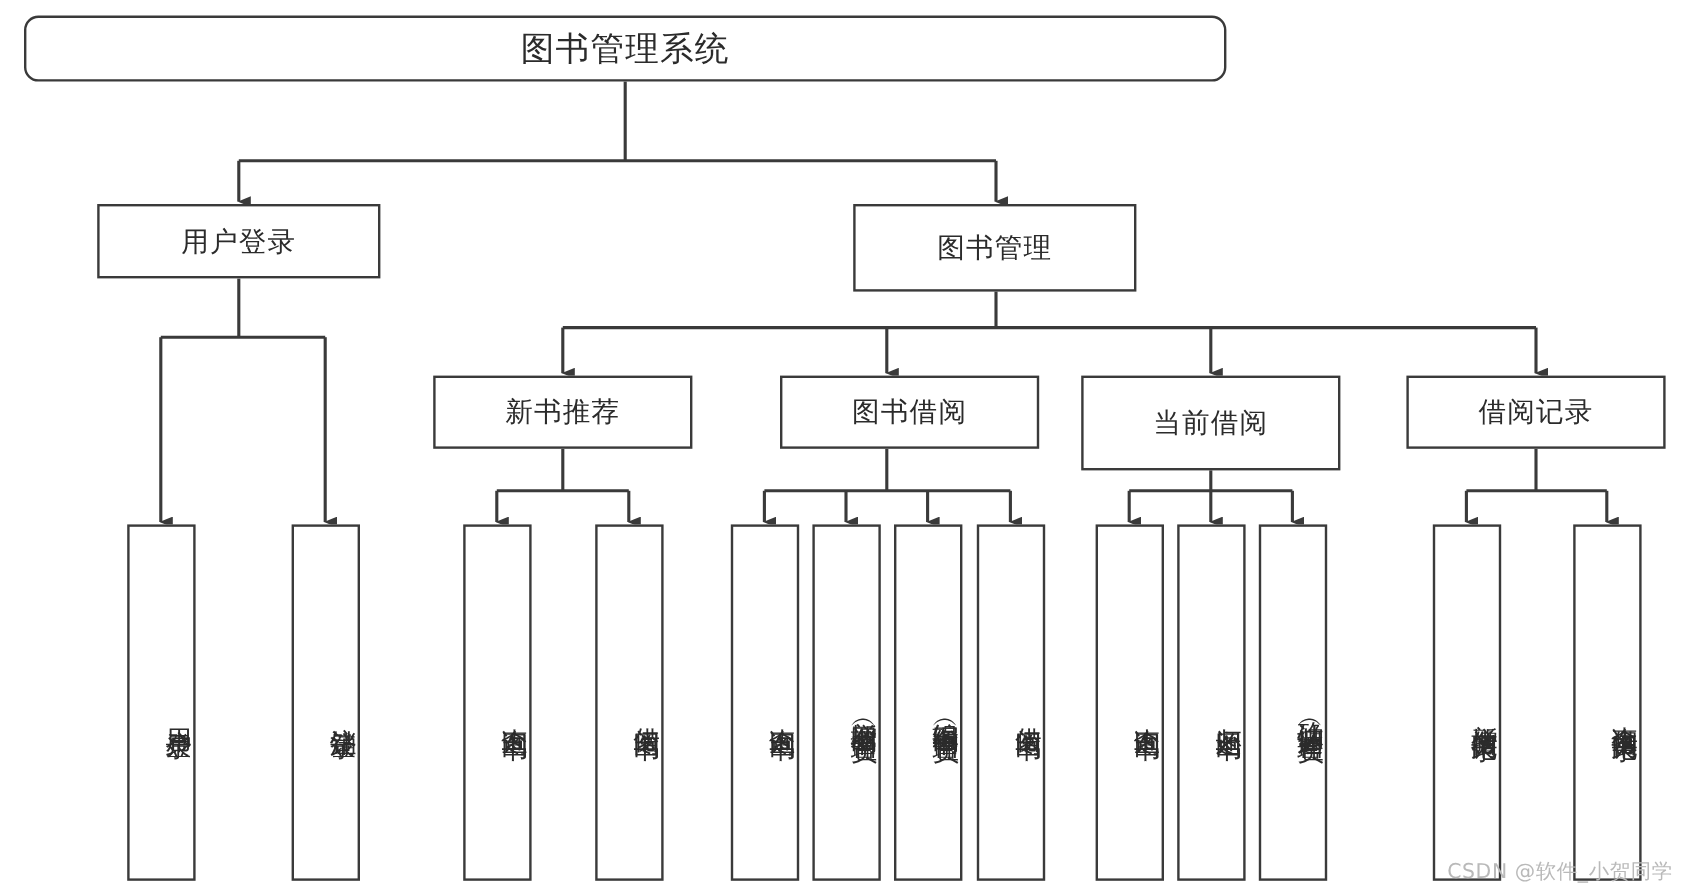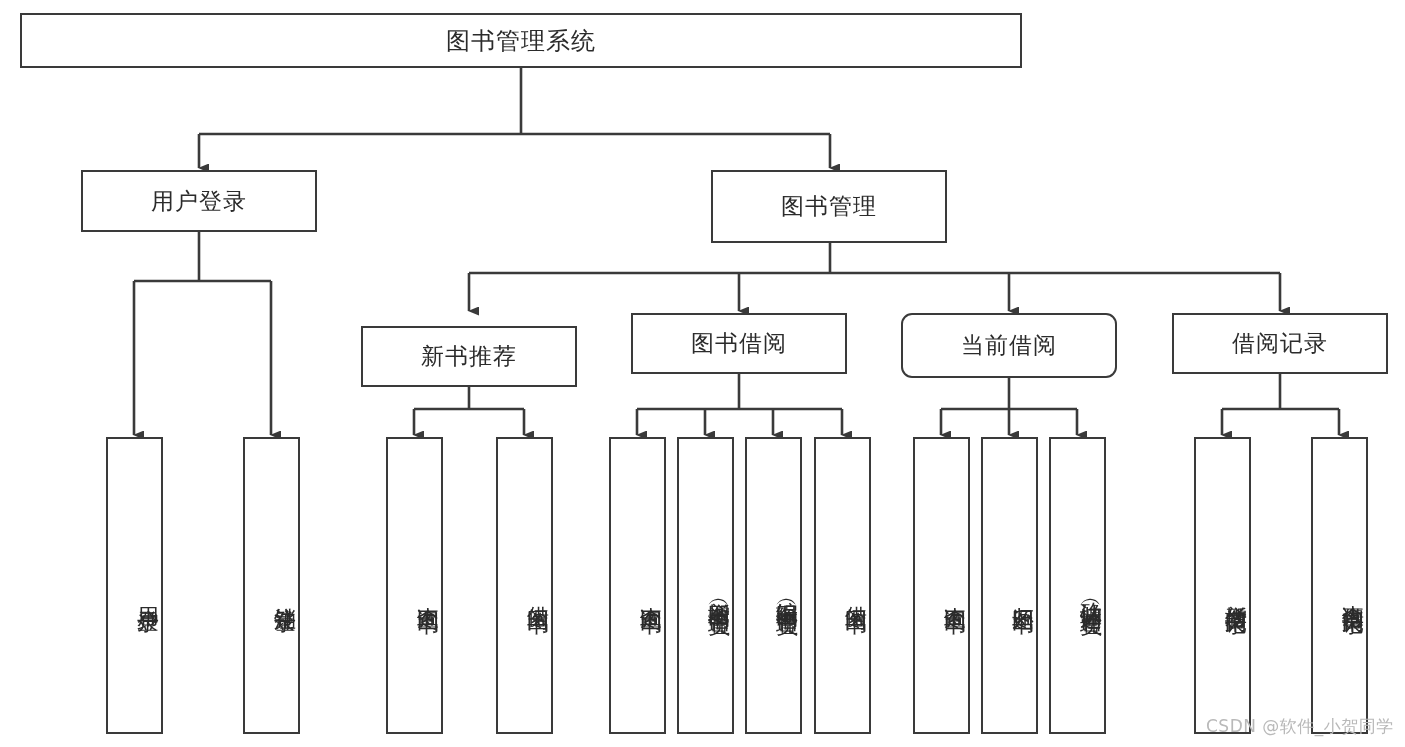--- a/index.html
+++ b/index.html
@@ -35,22 +35,23 @@
     justify-content: center;
     text-align: center;
     color: #2b2b2b;
     z-index: 2;
   }
   .node.horiz {
     font-size: 23px;
     letter-spacing: 1px;
   }
   .node.title-node {
-    font-size: 24px;
+    font-size: 28px;
     letter-spacing: 1px;
+    border-radius: 12px;
   }
   .node.leaf {
     font-size: 22px;
     writing-mode: vertical-rl;
     text-orientation: upright;
     line-height: 1.22;
     letter-spacing: 2px;
     padding-top: 14px;
     align-items: flex-start;
     justify-content: center;
@@ -130,27 +131,27 @@
     <span>图书管理系统</span>
   </div>
 
   <div class="node horiz" style="left:81px; top:170px; width:236px; height:62px;">
     <span>用户登录</span>
   </div>
   <div class="node horiz" style="left:711px; top:170px; width:236px; height:73px;">
     <span>图书管理</span>
   </div>
 
-  <div class="node horiz" style="left:361px; top:326px; width:216px; height:61px;">
+  <div class="node horiz" style="left:361px; top:313px; width:216px; height:61px;">
     <span>新书推荐</span>
   </div>
-  <div class="node horiz" style="left:631px; top:313px; width:216px; height:61px;">
+  <div class="node horiz" style="left:650px; top:313px; width:216px; height:61px;">
     <span>图书借阅</span>
   </div>
-  <div class="node horiz" style="left:901px; top:313px; width:216px; height:65px;border-radius:11px;">
+  <div class="node horiz" style="left:901px; top:313px; width:216px; height:79px;">
     <span>当前借阅</span>
   </div>
   <div class="node horiz" style="left:1172px; top:313px; width:216px; height:61px;text-align:center;">
     <span>借阅记录</span>
   </div>
 
   <div class="node leaf" style="left:106px; top:437px; width:57px; height:297px;">
     <span class="vtext">用户登录</span>
   </div>
   <div class="node leaf" style="left:243px; top:437px; width:57px; height:297px;">

